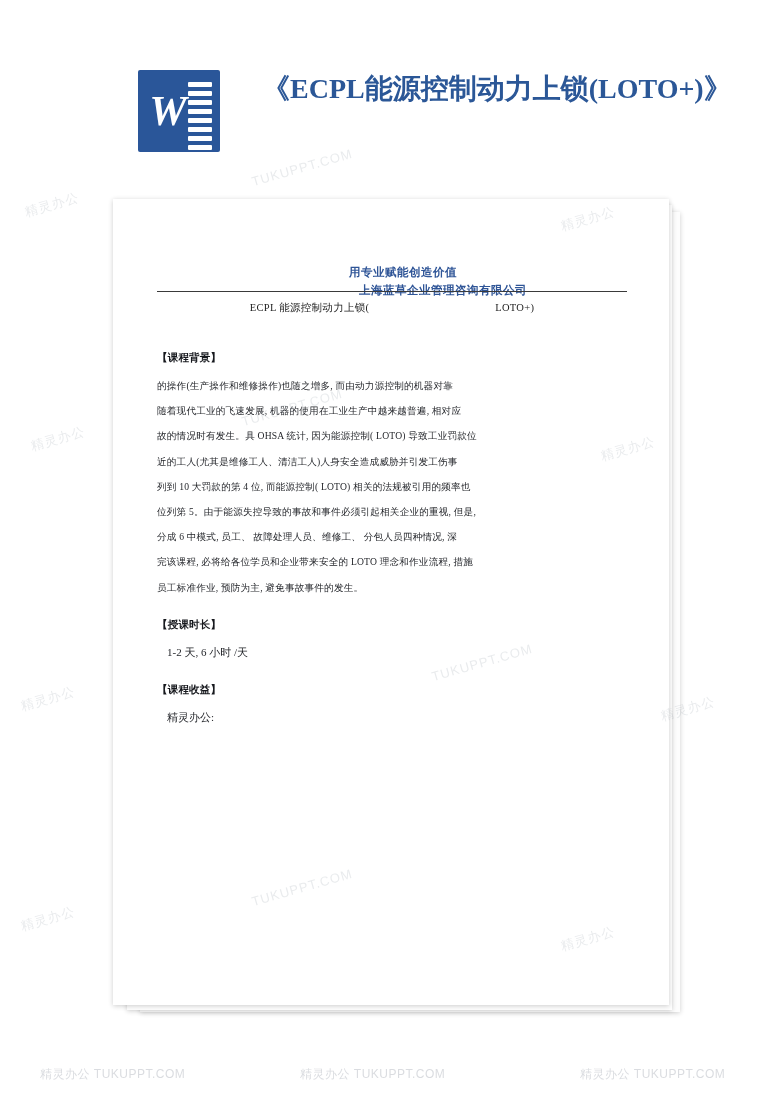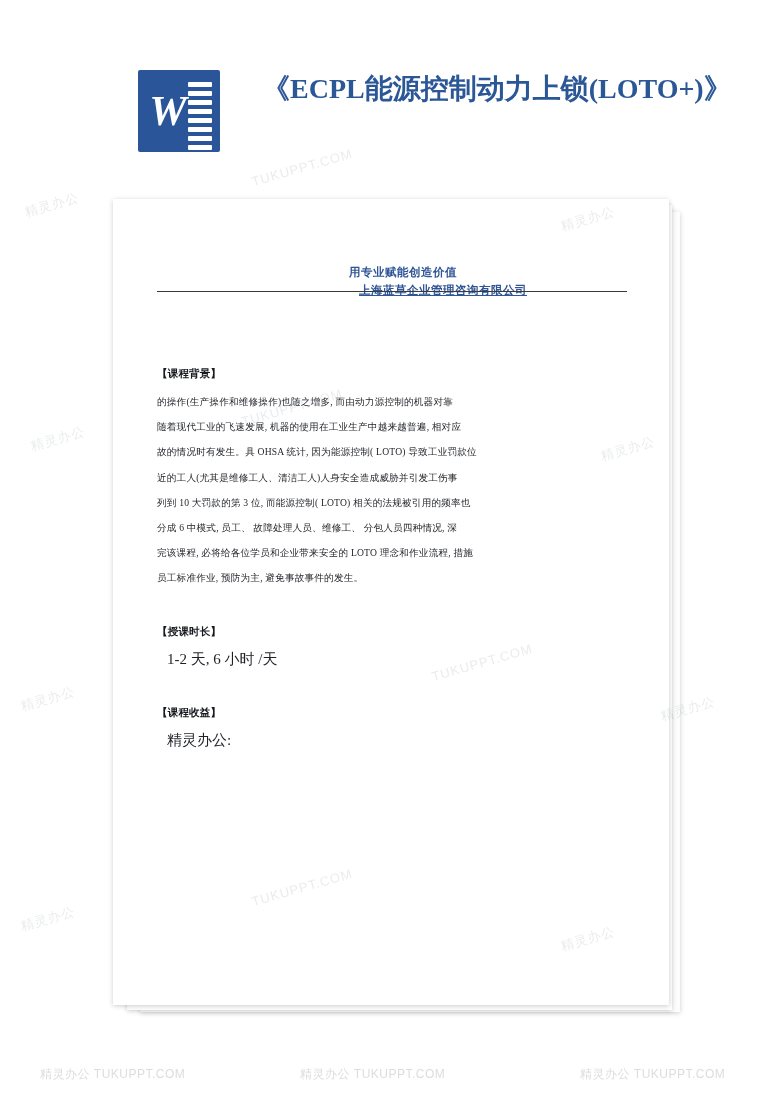--- a/index.html
+++ b/index.html
@@ -136,21 +136,20 @@
     letter-spacing: 0.5px;
   }
   .company-head .line2 {
     color: #2f5597;
     font-size: 11.5px;
     font-weight: bold;
     line-height: 18px;
     font-family: "Liberation Sans", sans-serif;
     letter-spacing: 0.5px;
     padding-left: 80px;
-    text-decoration: underline;
   }
   .head-rule {
     position: absolute;
     left: 44px;
     top: 92px;
     width: 470px;
     height: 1px;
     background: #3a3a3a;
   }
   .doc-subject {
@@ -170,37 +169,37 @@
     position: absolute;
     left: 44px;
     top: 134px;
     width: 470px;
   }
   .sec-head {
     font-size: 10.5px;
     font-weight: bold;
     color: #16181d;
     line-height: 26px;
-    margin-top: 28px;
+    margin-top: 12px;
     margin-bottom: 2px;
     letter-spacing: 0.2px;
   }
   .para {
     font-size: 9.6px;
     line-height: 25.2px;
     color: #1f2126;
     letter-spacing: 0.2px;
     text-align: justify;
   }
   .para p {
     margin: 0;
     white-space: nowrap;
   }
   .small-line {
-    font-size: 15px;
+    font-size: 11px;
     line-height: 25px;
     color: #1f2126;
     padding-left: 10px;
   }
 
   
   #watermarks {
     position: absolute;
     left: 0;
     top: 0;
@@ -253,30 +252,36 @@
   <div class="sheet" id="sheet-front">
 
     <div id="doc-content">
 
       <div class="company-head">
         <div class="line1">用专业赋能创造价值</div>
         <div class="line2">上海蓝草企业管理咨询有限公司</div>
       </div>
       <div class="head-rule"></div>
 
+      <div class="doc-subject">
+        <span>ECPL 能源控制动力上锁(</span>
+        <span class="gap"></span>
+        <span>LOTO+)</span>
+      </div>
 
       <div class="body-block">
 
         <div class="sec-head">【课程背景】</div>
         <div class="para">
           <p>的操作(生产操作和维修操作)也随之增多, 而由动力源控制的机器对靠</p>
           <p>随着现代工业的飞速发展, 机器的使用在工业生产中越来越普遍, 相对应</p>
           <p>故的情况时有发生。具                    OHSA 统计, 因为能源控制(                    LOTO) 导致工业罚款位</p>
           <p>近的工人(尤其是维修工人、清洁工人)人身安全造成威胁并引发工伤事</p>
-          <p>列到            10 大罚款的第            3 位, 而能源控制(                    LOTO) 相关的法规被引用的频率也</p>
+          <p>列到            10 大罚款的第            4 位, 而能源控制(                    LOTO) 相关的法规被引用的频率也</p>
+          <p>位列第            5。由于能源失控导致的事故和事件必须引起相关企业的重视,                                    但是,</p>
           <p>分成            6 中模式, 员工、 故障处理人员、维修工、 分包人员四种情况, 深</p>
           <p>完该课程, 必将给各位学员和企业带来安全的                                     LOTO 理念和作业流程, 措施</p>
           <p>员工标准作业, 预防为主, 避免事故事件的发生。</p>
         </div>
 
         <div class="sec-head">【授课时长】</div>
         <div class="small-line">1-2 天,   6 小时   /天</div>
 
         <div class="sec-head">【课程收益】</div>
         <div class="small-line">精灵办公:</div>

